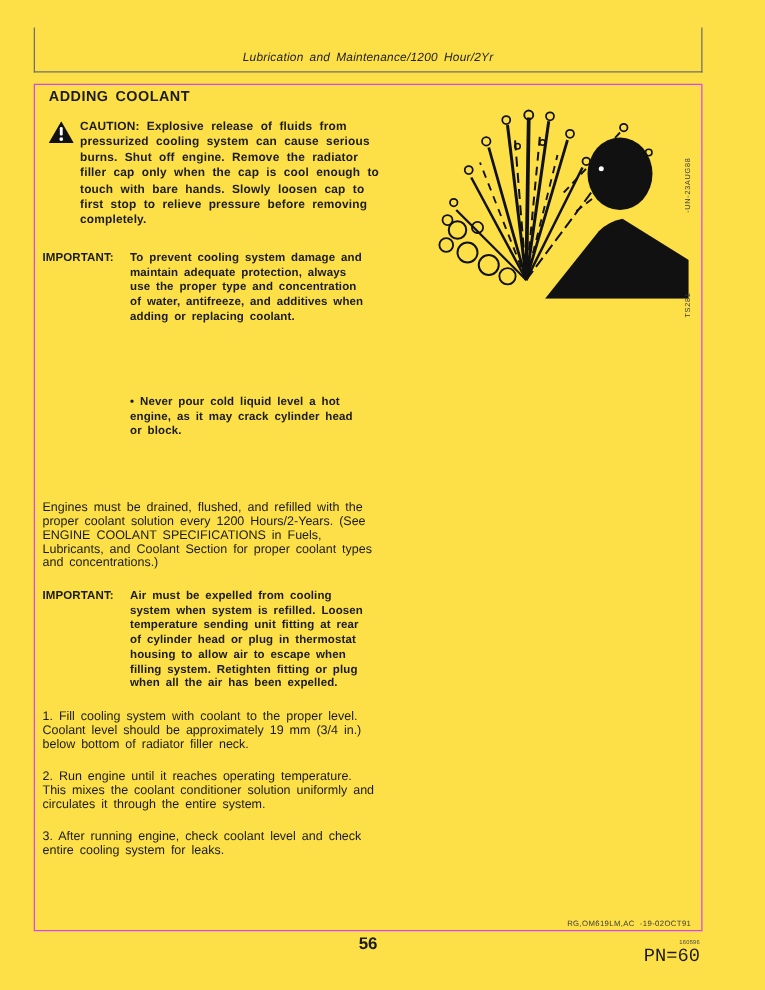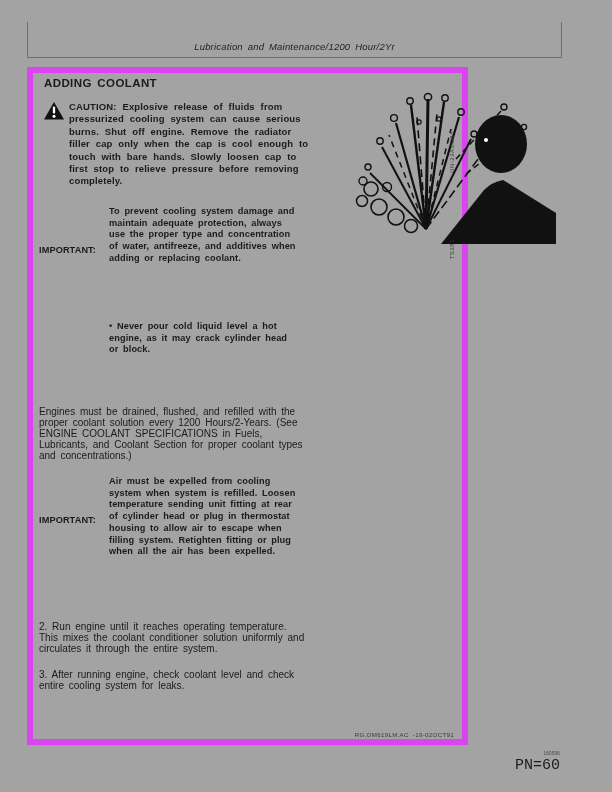--- a/index.html
+++ b/index.html
@@ -1,21 +1,21 @@
 <!DOCTYPE html>
 <html><head>
 <meta charset="utf-8">
 <style>
   * { margin: 0; padding: 0; box-sizing: border-box; }
   html, body { background: #fff; }
   .page {
     position: relative;
     width: 612px;
     height: 792px;
-    background: #a3a3a3;
+    background: #fde047;
     font-family: "Liberation Sans", sans-serif;
     color: #1b1b1b;
     overflow: hidden;
   }
   
   .header-box {
     position: absolute;
     left: 27px; top: 22px;
     width: 535px; height: 36px;
     border-left: 1px solid #6e6e6e;
@@ -28,22 +28,22 @@
     font-style: italic;
     padding-bottom: 5px;
     letter-spacing: 0.2px;
     word-spacing: 2px;
     color: #222;
   }
   
   .main-box {
     position: absolute;
     left: 27px; top: 67px;
-    width: 441px; height: 678px;
-    border: 6px solid #d946ef;
+    width: 535px; height: 678px;
+    border: 1px solid #d946ef;
   }
   .section-title {
     position: absolute;
     left: 11px; top: 4px;
     font-size: 11.5px;
     font-weight: bold;
     letter-spacing: 0.4px;
     word-spacing: 2px;
   }
   .lines { white-space: pre-line; }
@@ -63,21 +63,21 @@
     left: 76px;
     width: 252px;
     font-size: 9.2px;
     font-weight: bold;
     line-height: 11.7px;
     word-spacing: 2px;
     letter-spacing: 0.1px;
   }
   .imp1 { top: 133px; }
   .imp2 { top: 403px; }
-  .imp-label { position: absolute; left: -70px; top: 0; white-space: nowrap; margin-top: 39px; }
+  .imp-label { position: absolute; left: -70px; top: 0; white-space: nowrap; }
   .bullet {
     position: absolute;
     left: 76px;
     width: 252px;
     font-size: 9.2px;
     font-weight: bold;
     line-height: 11.6px;
     word-spacing: 2px;
     letter-spacing: 0.1px;
   }
@@ -185,20 +185,23 @@
       <span class="imp-label">IMPORTANT:</span>
       <div class="lines">Air must be expelled from cooling
 system when system is refilled. Loosen
 temperature sending unit fitting at rear
 of cylinder head or plug in thermostat
 housing to allow air to escape when
 filling system. Retighten fitting or plug
 when all the air has been expelled.</div>
     </div>
 
+    <div class="para s1 lines">1. Fill cooling system with coolant to the proper level.
+Coolant level should be approximately 19 mm (3/4 in.)
+below bottom of radiator filler neck.</div>
     <div class="para s2 lines">2. Run engine until it reaches operating temperature.
 This mixes the coolant conditioner solution uniformly and
 circulates it through the entire system.</div>
     <div class="para s3 lines">3. After running engine, check coolant level and check
 entire cooling system for leaks.</div>
 
     <svg class="figure" viewBox="0 0 205 155">
       <g stroke="#111" fill="none">
 
         <line x1="75" y1="140" x2="77" y2="10" stroke-width="3"></line>
@@ -244,19 +247,20 @@
       <circle cx="135" cy="51" r="2" fill="#fff"></circle>
       <path d="M 90 155 L 133 101 Q 141 93 152 91 L 205 124 L 205 155 Z" fill="#111"></path>
     </svg>
 
     <div class="vtext v1">-UN-23AUG88</div>
     <div class="vtext v2">TS281</div>
 
     <div class="doc-code">RG,OM619LM,AC  -19-02OCT91</div>
   </div>
 
+  <div class="page-number">56</div>
 
   <div class="pn-block">
     <div class="litho">160596</div>
     <div class="pn">PN=60</div>
   </div>
 
 </div>
 
 </body></html>

